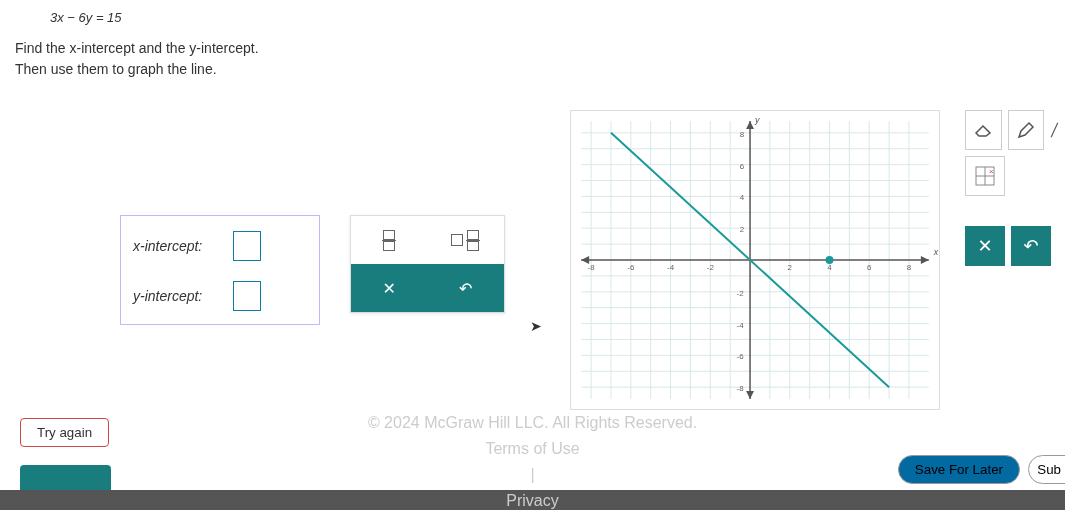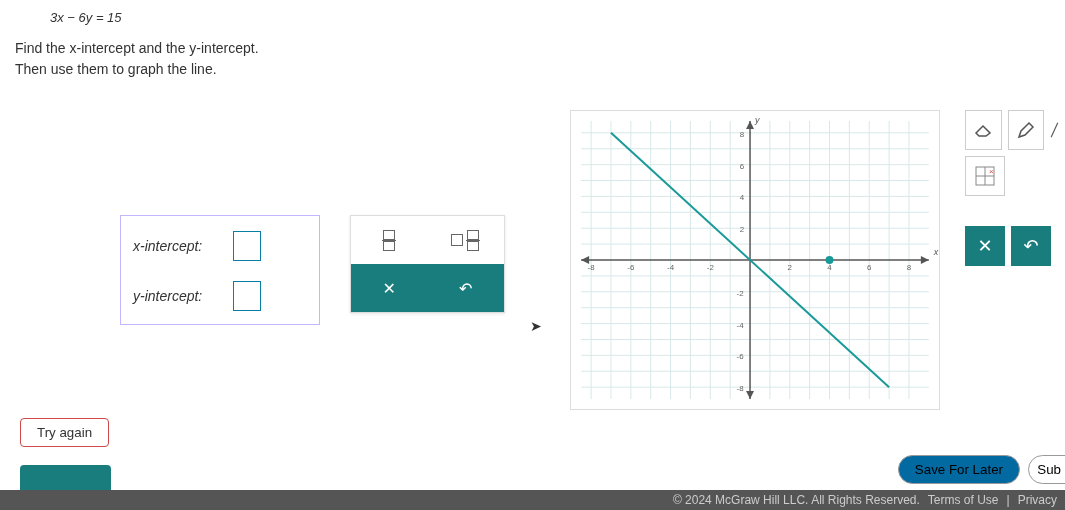--- a/index.html
+++ b/index.html
@@ -23,21 +23,21 @@
 .graph-area { position: absolute; top: 110px; left: 570px; width: 370px; height: 300px; border: 1px solid #ddd; background: #fff; }
 .graph-area svg { width: 100%; height: 100%; }
 .tool-graph { position: absolute; top: 110px; left: 965px; width: 95px; }
 .graph-tool-row { display: flex; gap: 6px; margin-bottom: 6px; }
 .graph-tool-btn { width: 40px; height: 40px; border: 1px solid #ccc; background: #fff; display: flex; align-items: center; justify-content: center; cursor: pointer; font-size: 18px; }
 .graph-tool-btn.teal { background: #1a7d7d; color: #fff; border: none; }
 .try-again { position: absolute; top: 418px; left: 20px; padding: 6px 16px; border: 1px solid #d04848; color: #333; background: #fff; border-radius: 4px; cursor: pointer; }
 .recheck { position: absolute; top: 465px; left: 20px; padding: 23px 18px; background: #1a7d7d; color: #e5e5e5; border: none; border-radius: 4px; cursor: pointer; font-weight: bold; }
 .save-later { position: absolute; top: 455px; right: 45px; padding: 6px 16px; border: 1px solid #999; background: #0369a1; border-radius: 16px; cursor: pointer; }
 .sub-btn { position: absolute; top: 455px; right: -5px; padding: 6px 8px; border: 1px solid #999; background: #fff; border-radius: 16px 0 0 16px; cursor: pointer; }
-.footer { position: absolute; bottom: 0; left: 0; right: 0; height: 20px; background: #555; color: #ccc; font-size: 12px; display: flex; justify-content: flex-end; align-items: center; padding: 0 8px; gap: 8px; }
+.footer { position: absolute; bottom: 0; left: 0; right: 0; height: 20px; background: #555; color: #ccc; font-size: 16px; display: flex; justify-content: flex-end; align-items: center; padding: 0 8px; gap: 8px; flex-direction: column; }
 .footer span { cursor: pointer; }
 .cursor { position: absolute; top: 318px; left: 530px; font-size: 14px; pointer-events: none; }
 </style>
 </head>
 <body>
 
 <div class="equation">3x − 6y = 15</div>
 
 <div class="instructions">
   <div>Find the x-intercept and the y-intercept.</div>

